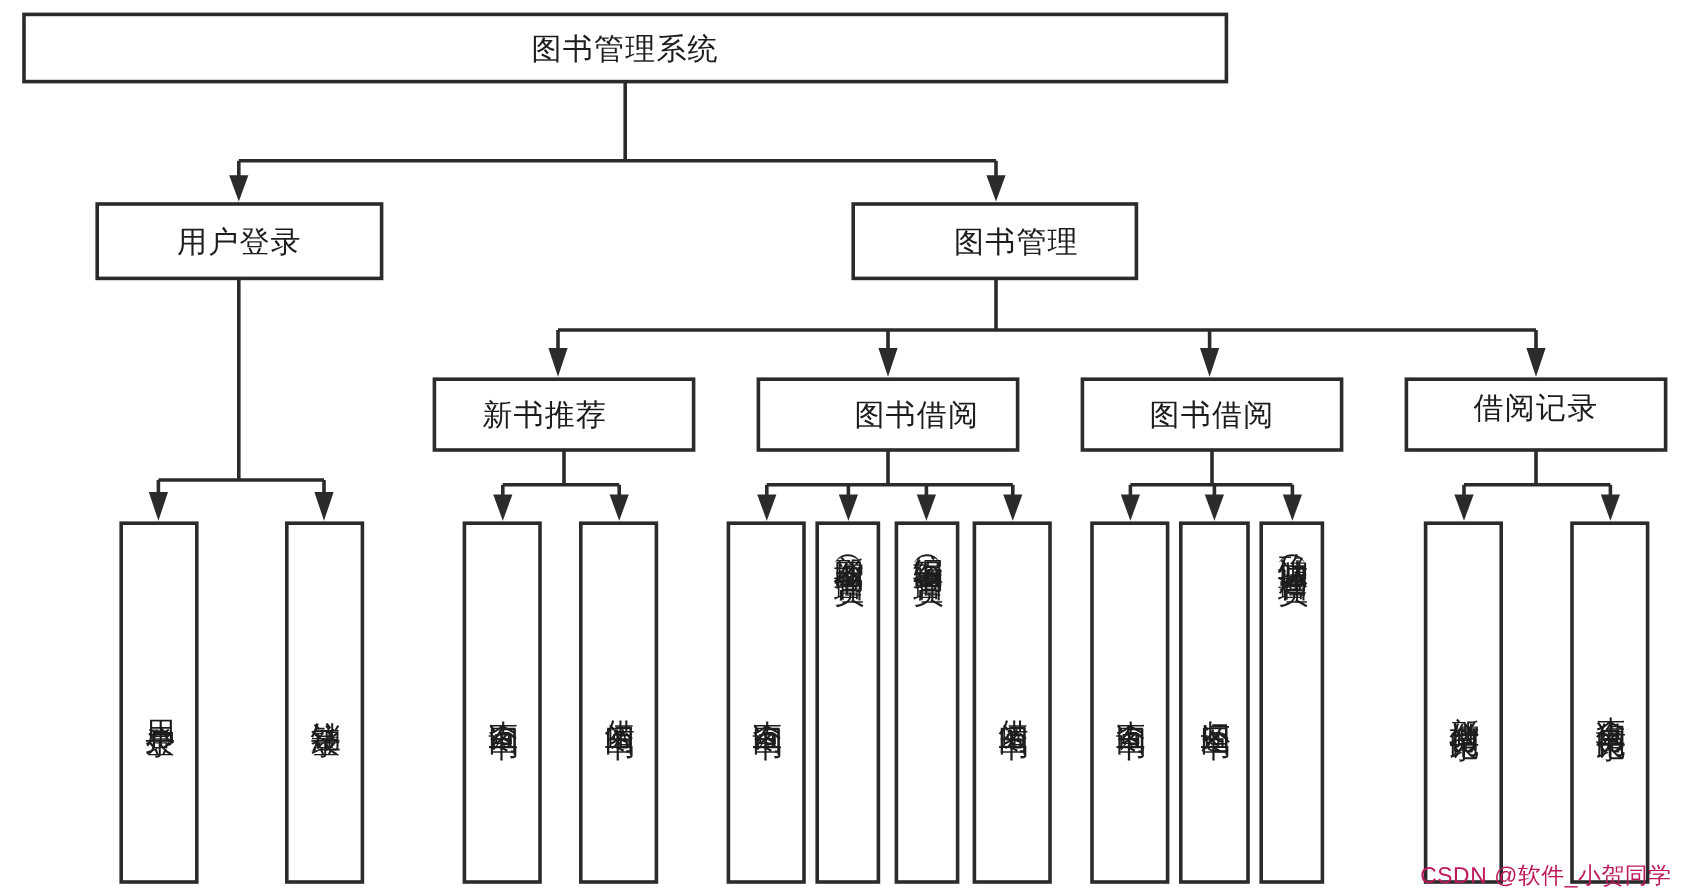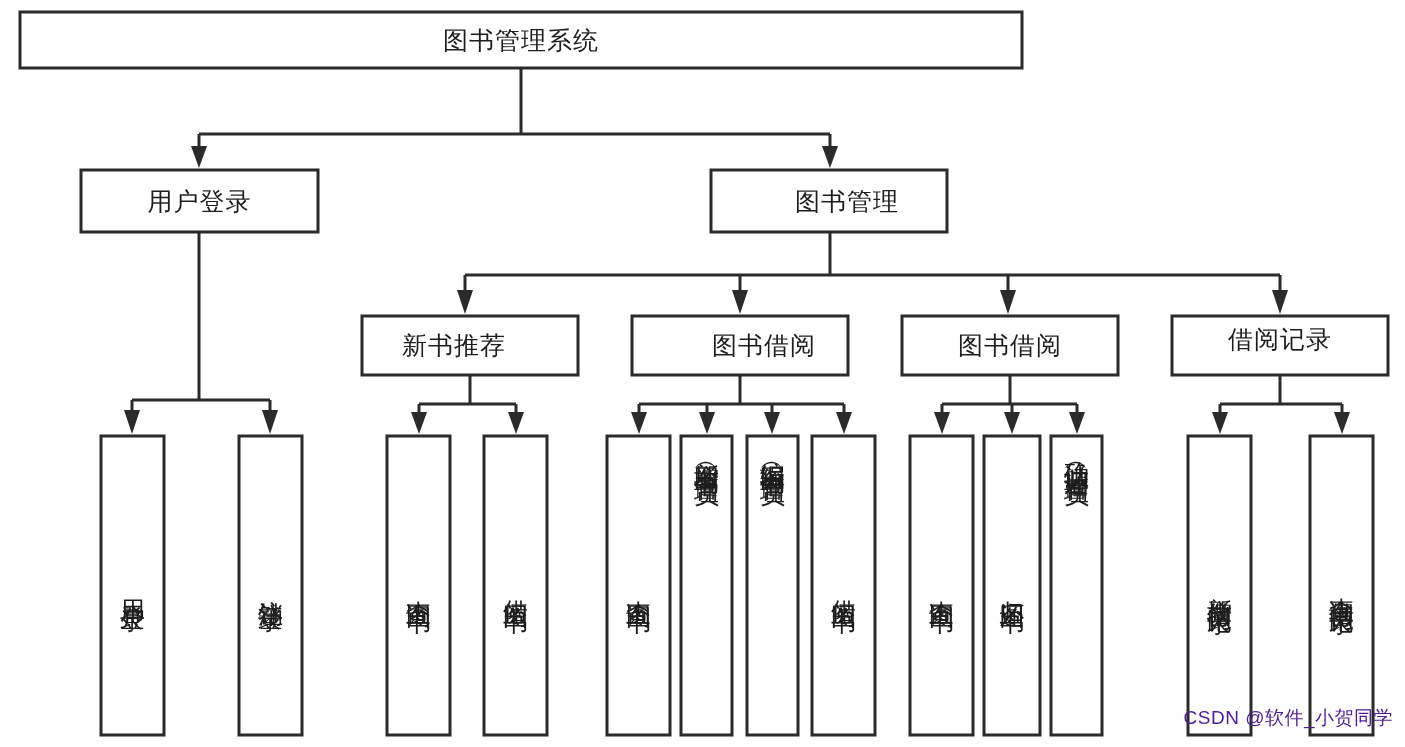--- a/index.html
+++ b/index.html
@@ -61,23 +61,23 @@
     text-orientation: upright;
     font-size: 25px;
     color: #1d1d1d;
     letter-spacing: 3px;
     line-height: 1;
     pointer-events: none;
   }
   .watermark {
     position: absolute;
     right: 12px;
-    bottom: 16px;
+    bottom: 4px;
     font-size: 19px;
-    color: #4c1d95;
+    color: #be185d;
     letter-spacing: 0.5px;
     white-space: nowrap;
   }
 </style>
 </head>
 <body>
 
 <div id="diagram-root">
 
   <svg class="diagram-canvas" viewBox="0 0 1405 747">

